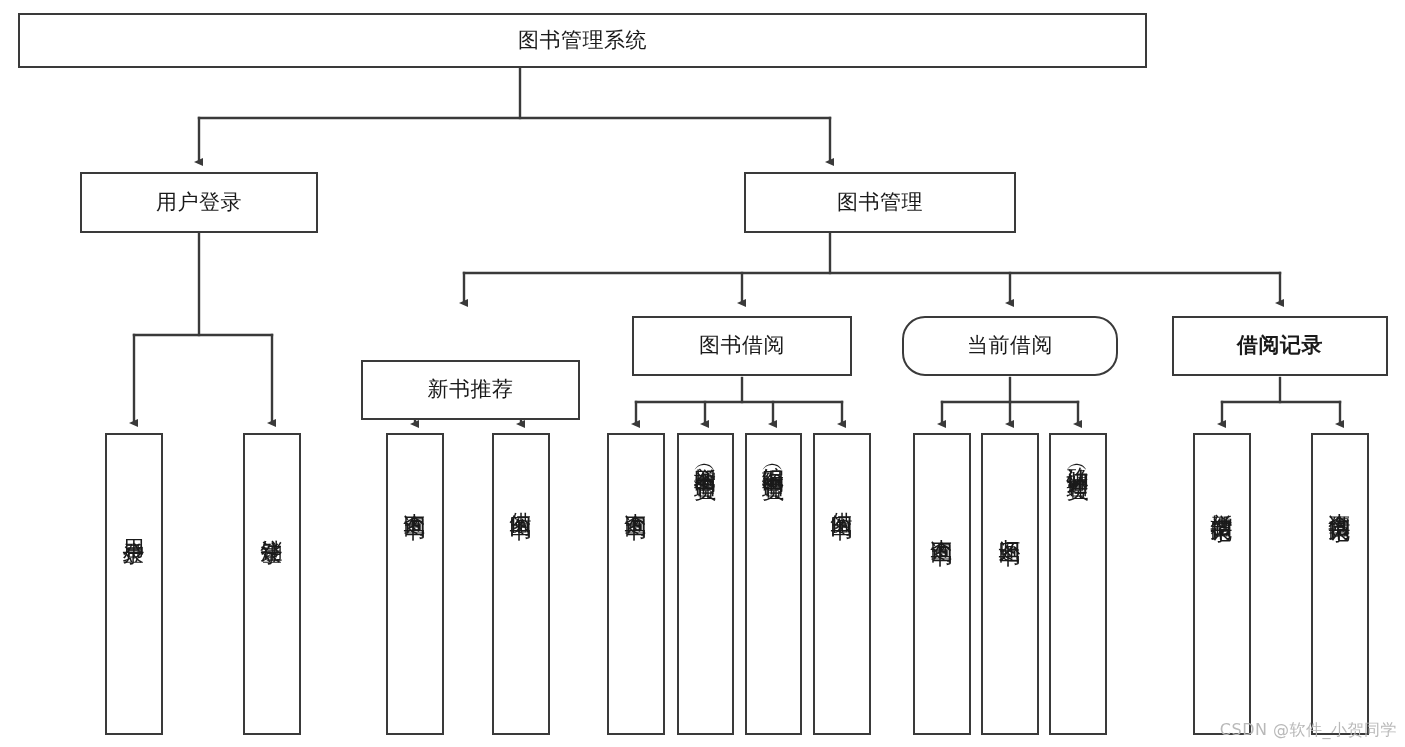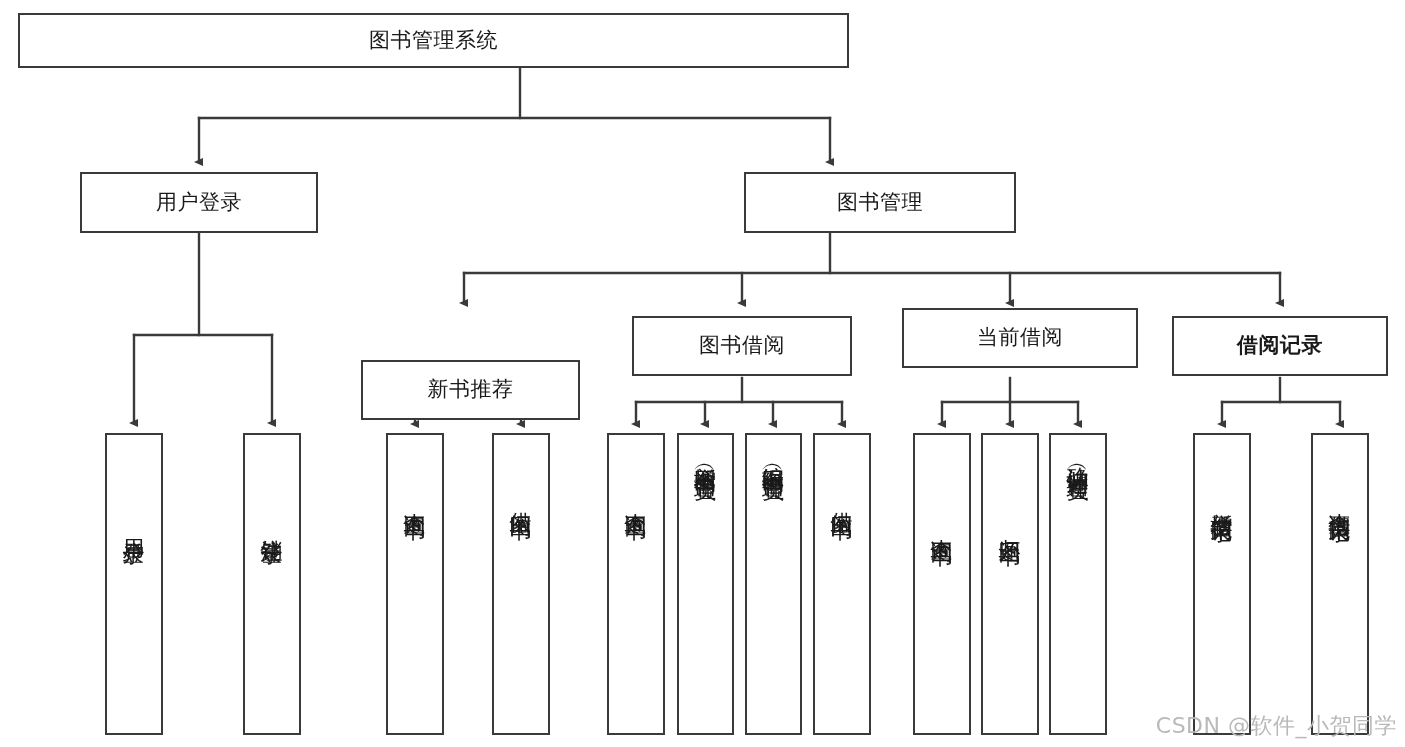--- a/index.html
+++ b/index.html
@@ -72,21 +72,21 @@
   .node.vert.midshort .node-label {
     margin-top: 52px;
   }
   .node.vert.near .node-label {
     margin-top: 6px;
   }
   .watermark {
     position: absolute;
     right: 8px;
     bottom: 6px;
-    font-size: 22px;
+    font-size: 16px;
     color: #b9b9b9;
     letter-spacing: 0.5px;
     white-space: nowrap;
     font-family: "DejaVu Sans", "Liberation Sans", sans-serif;
   }
 </style>
 </head>
 <body>
 
 <div id="diagram-root">
@@ -134,38 +134,38 @@
       <path d="M1010,402 L1010,424" marker-end="url(#arrow)"></path>
       <path d="M1078,402 L1078,424" marker-end="url(#arrow)"></path>
 
       <path d="M1280,378 L1280,402"></path>
       <path d="M1222,402 L1340,402"></path>
       <path d="M1222,402 L1222,424" marker-end="url(#arrow)"></path>
       <path d="M1340,402 L1340,424" marker-end="url(#arrow)"></path>
     </g>
   </svg>
 
-  <div class="node root horiz" style="left:18px; top:13px; width:831px; height:55px;">
+  <div class="node root horiz" style="left:18px; top:13px; width:1129px; height:55px;">
     <span class="node-label">图书管理系统</span>
   </div>
 
   <div class="node horiz" style="left:80px; top:172px; width:238px; height:61px;">
     <span class="node-label">用户登录</span>
   </div>
   <div class="node horiz" style="left:744px; top:172px; width:272px; height:61px;">
     <span class="node-label">图书管理</span>
   </div>
 
   <div class="node horiz" style="left:361px; top:316px; width:219px; height:60px;margin-top:44px;">
     <span class="node-label">新书推荐</span>
   </div>
   <div class="node horiz" style="left:632px; top:316px; width:220px; height:60px;">
     <span class="node-label">图书借阅</span>
   </div>
-  <div class="node horiz" style="left:902px; top:308px; width:236px; height:60px;">
+  <div class="node horiz" style="left:902px; top:316px; width:216px; height:60px;border-radius:23px;">
     <span class="node-label">当前借阅</span>
   </div>
   <div class="node horiz" style="left:1172px; top:316px; width:216px; height:60px;font-weight:bold;">
     <span class="node-label">借阅记录</span>
   </div>
 
   <div class="node vert mid" style="left:105px; top:433px; width:58px; height:302px;">
     <span class="node-label">用户登录</span>
   </div>
   <div class="node vert mid" style="left:243px; top:433px; width:58px; height:302px;">

